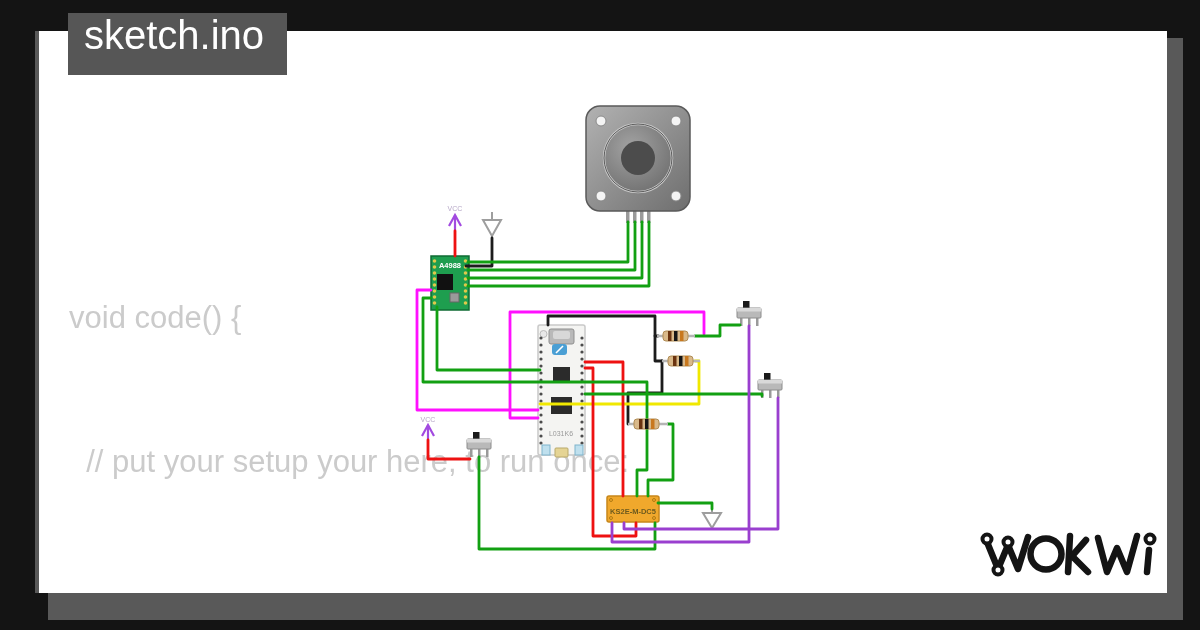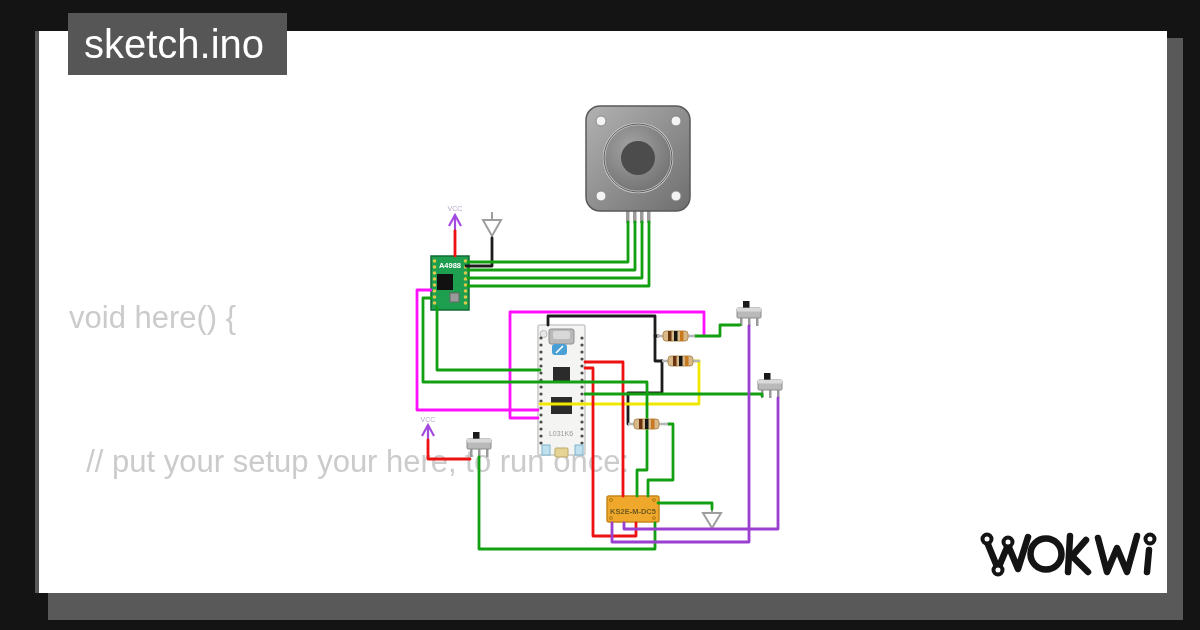--- a/index.html
+++ b/index.html
@@ -14,21 +14,21 @@
   }
   #page{
     position:absolute;left:35px;top:31px;width:1128px;height:562px;
     background:var(--page,#ffffff);
     border-left:4px solid var(--shadow,#595959);
     overflow:hidden;
   }
   #title-box{
     position:absolute;left:68px;top:13px;width:219px;height:62px;
     background:var(--title-bg,#565656);
-    display:flex;align-items:center;
+    display:flex;
     z-index:30;
   }
   #title-box span{
     color:var(--title-text,#ffffff);
     font-size:40px;
     padding-left:16px;
     white-space:nowrap;
   }
   #code{
     position:absolute;left:30px;top:167px; 
@@ -59,21 +59,21 @@
 </style>
 </head>
 <body>
 
 <div id="canvas">
   <div id="shadow"></div>
 
   <div id="page">
 
     <div id="code">
-      <div>void here() {</div>
+      <div>void code() {</div>
       <div>  // put your setup your here, to run once:</div>
       <div>  //Serial.begin(115200);</div>
       
       
       
       
       
       
     </div>
 

